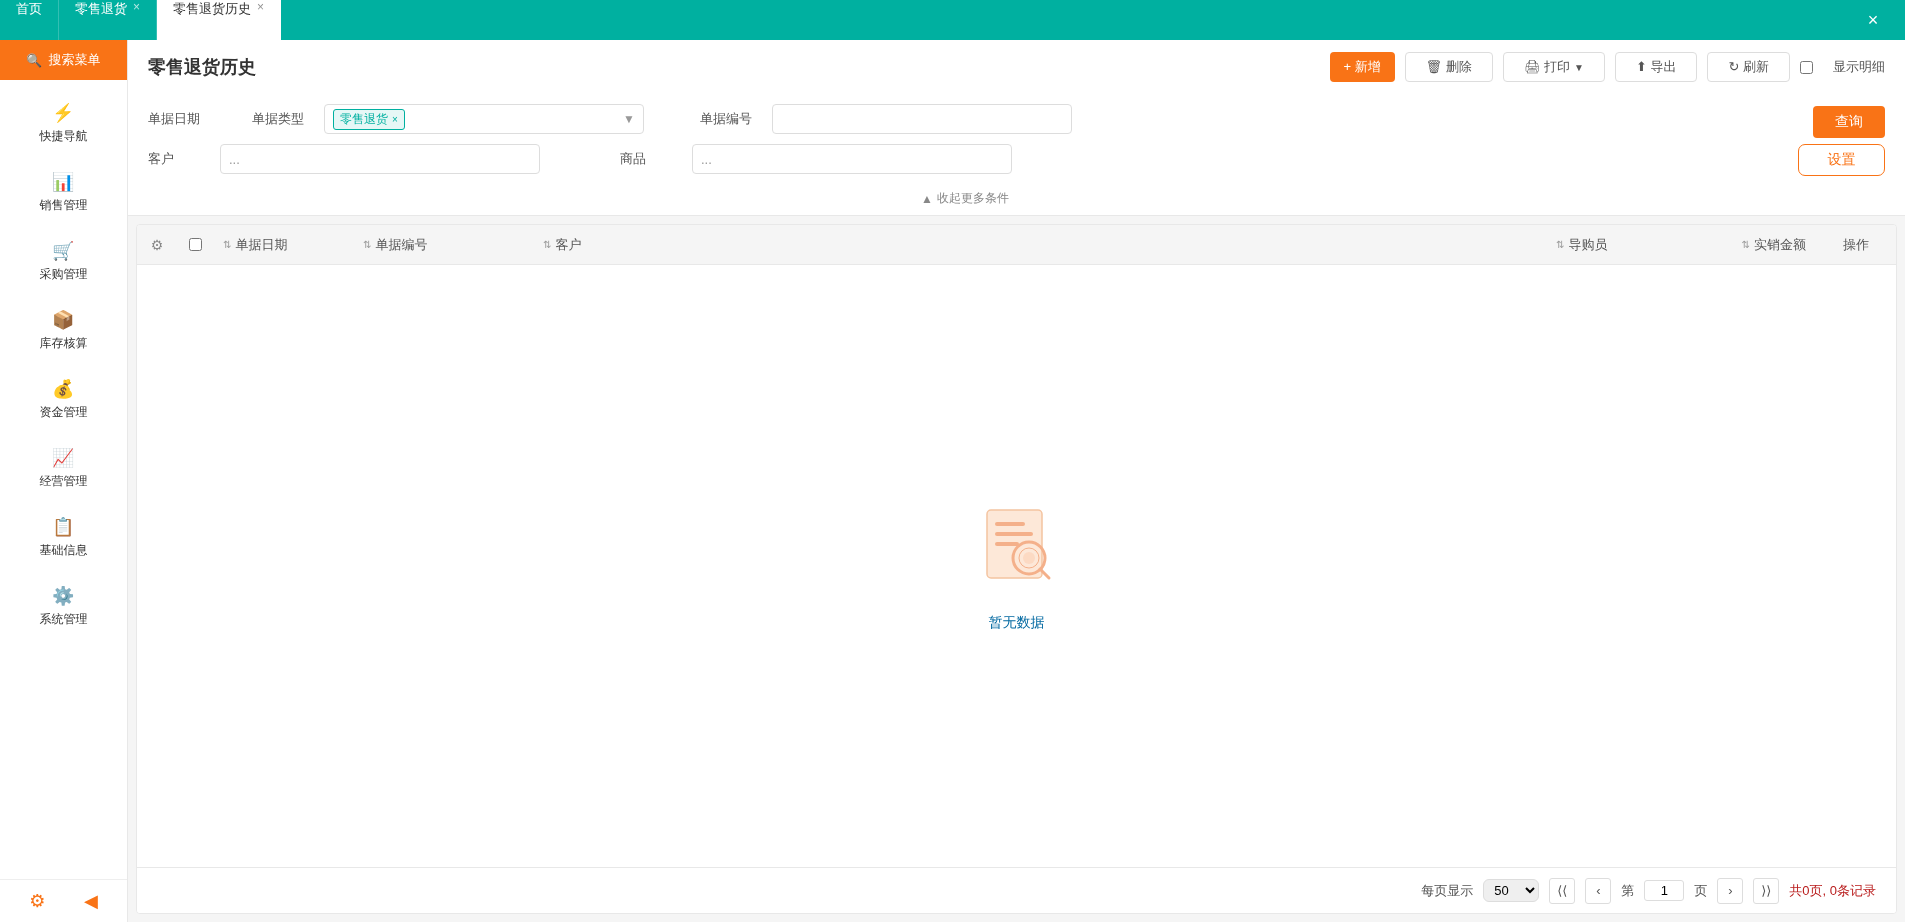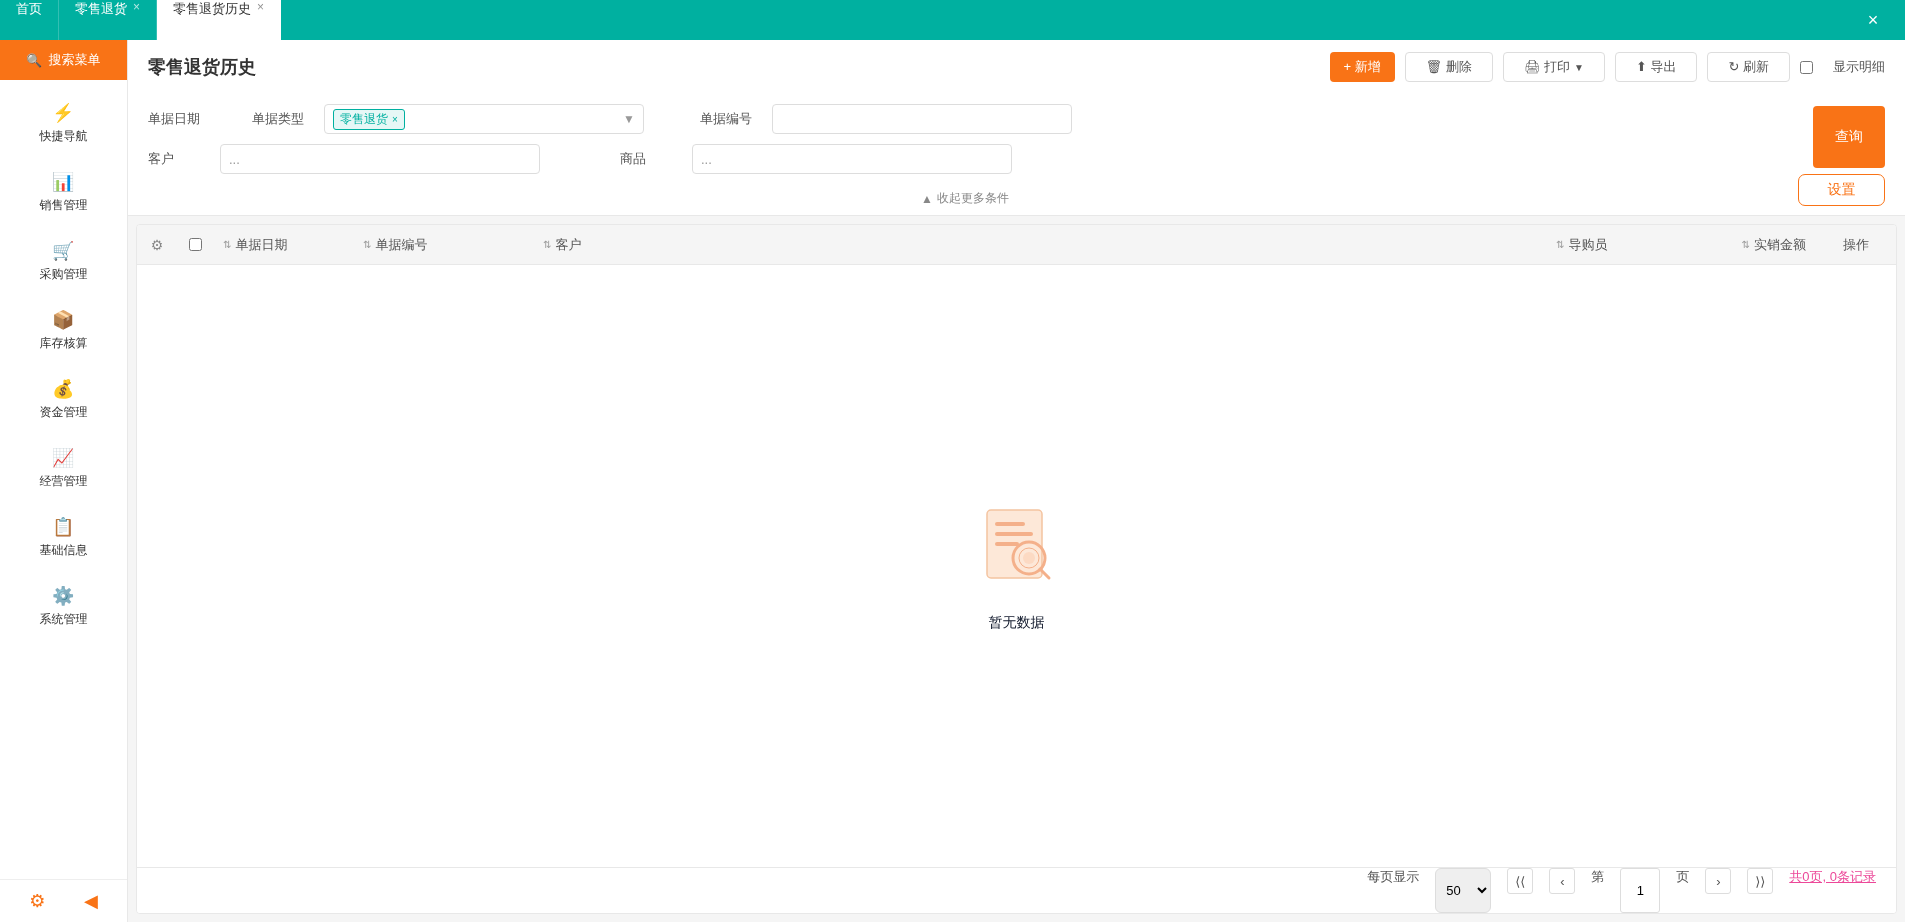--- a/index.html
+++ b/index.html
@@ -331,33 +331,34 @@
     .sort-icon { color: #999; font-size: 10px; }
 
     
     .empty-state {
       flex: 1;
       display: flex;
       flex-direction: column;
       align-items: center;
       justify-content: center;
       gap: 24px;
-      color: #0f172a;
+      color: #0369a1;
       font-size: 14px;
     }
 
     
     .pagination {
       height: 46px;
       background: #fff;
       border-top: 1px solid #e8e8e8;
       display: flex;
+      align-items: center;
       justify-content: flex-end;
       padding: 0 20px;
-      gap: 16px;
+      gap: 10px;
       font-size: 13px;
       color: #555;
       flex-shrink: 0;
     }
     .page-size-label { color: #555; }
     .page-size-select {
       border: 1px solid #ddd;
       border-radius: 6px;
       padding: 2px 6px;
       font-size: 13px;
@@ -376,28 +377,28 @@
       color: #555;
     }
     .page-input {
       width: 40px;
       border: 1px solid #ddd;
       border-radius: 3px;
       padding: 2px 6px;
       font-size: 13px;
       text-align: center;
     }
-    .page-total { color: #ec4899; text-decoration: underline; }
+    .page-total { color: #b91c1c; }
 
     
     .btn-query {
       background: #f97316;
       color: #fff;
       border: none;
-      padding: 22px 22px;
+      padding: 7px 22px;
       border-radius: 4px;
       font-size: 14px;
       cursor: pointer;
       margin-left: 15px;
     }
     .btn-set {
       background: #fff;
       color: #f97316;
       border: 1px solid #f97316;
       padding: 6px 22px;

